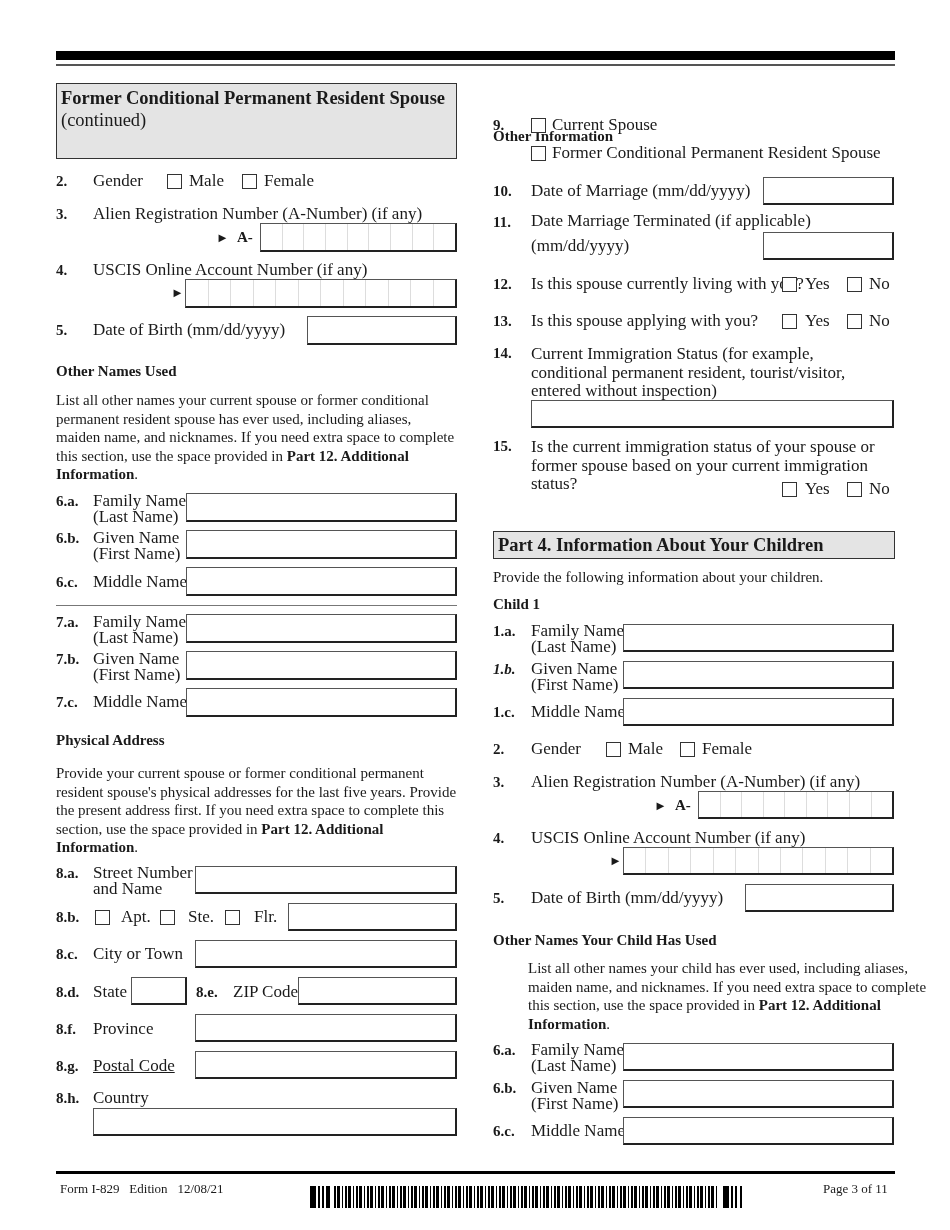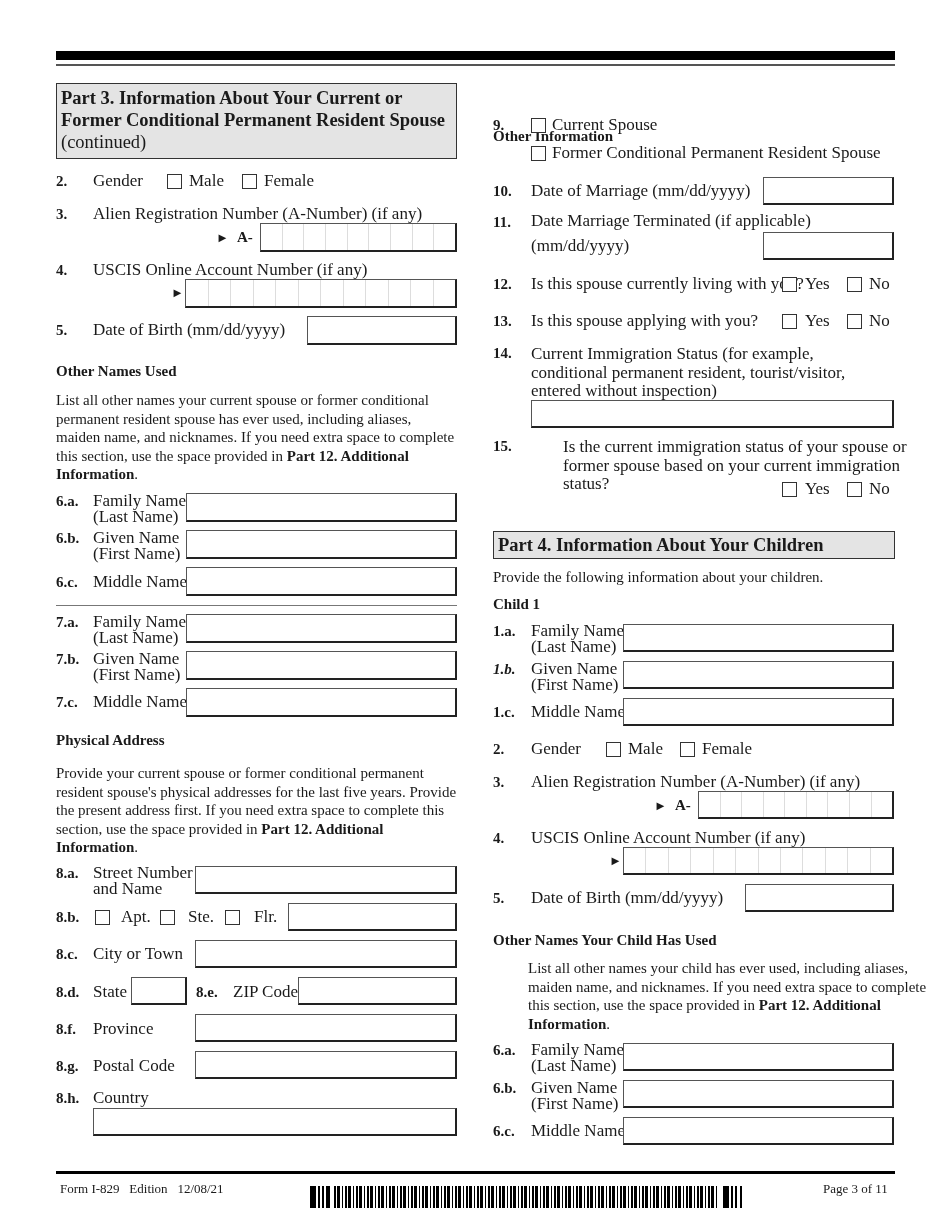--- a/index.html
+++ b/index.html
@@ -27,21 +27,20 @@
   .barcode { left: 310px; top: 1186px; width: 432px; height: 22px; display: flex; align-items: stretch; }
   .barcode i { display: block; background: #000; }
 </style>
 </head>
 <body>
 
 <div class="abs topbar"></div>
 <div class="abs topline"></div>
 
 <div class="abs part-head" style="left:56px; top:83px; width:401px; height:76px;">
-  <div>Part 3.  Information About Your Current or</div>
   <div>Former Conditional Permanent Resident Spouse</div>
   <div class="cont">(continued)</div>
 </div>
 
 <span class="abs num" style="left:56px; top:173px;">2.</span>
 <span class="abs lbl" style="left:93px; top:173px;">Gender</span>
 <span class="abs cb" style="left:167px; top:174px;"></span>
 <span class="abs lbl" style="left:189px; top:173px;">Male</span>
 <span class="abs cb" style="left:242px; top:174px;"></span>
 <span class="abs lbl" style="left:264px; top:173px;">Female</span>
@@ -157,21 +156,21 @@
 <div class="abs box" style="left:131px; top:977px; width:56px; height:28px;"></div>
 <span class="abs num" style="left:196px; top:984px;">8.e.</span>
 <span class="abs lbl" style="left:233px; top:984px;">ZIP Code</span>
 <div class="abs box" style="left:298px; top:977px; width:159px; height:28px;"></div>
 
 <span class="abs num" style="left:56px; top:1021px;">8.f.</span>
 <span class="abs lbl" style="left:93px; top:1021px;">Province</span>
 <div class="abs box" style="left:195px; top:1014px; width:262px; height:28px;"></div>
 
 <span class="abs num" style="left:56px; top:1058px;">8.g.</span>
-<span class="abs lbl" style="left:93px; top:1058px;">Postal Code</span>
+<span class="abs lbl" style="left:93px; top:1058px;text-decoration:underline;">Postal Code</span>
 <div class="abs box" style="left:195px; top:1051px; width:262px; height:28px;"></div>
 
 <span class="abs num" style="left:56px; top:1090px;">8.h.</span>
 <span class="abs lbl" style="left:93px; top:1090px;">Country</span>
 <div class="abs box" style="left:93px; top:1108px; width:364px; height:28px;"></div>
 
 <div class="abs sect" style="left:493px; top:84px;margin-top:44px;">Other Information</div>
 
 <span class="abs num" style="left:493px; top:117px;">9.</span>
 <span class="abs cb" style="left:531px; top:118px;"></span>
@@ -200,21 +199,21 @@
 <span class="abs cb" style="left:782px; top:314px;"></span>
 <span class="abs lbl" style="left:805px; top:313px;">Yes</span>
 <span class="abs cb" style="left:847px; top:314px;"></span>
 <span class="abs lbl" style="left:869px; top:313px;">No</span>
 
 <span class="abs num" style="left:493px; top:345px;">14.</span>
 <div class="abs lbl" style="left:531px; top:345px; width:345px; line-height:18.5px;">Current Immigration Status (for example, conditional permanent resident, tourist/visitor, entered without inspection)</div>
 <div class="abs box" style="left:531px; top:400px; width:363px; height:28px;"></div>
 
 <span class="abs num" style="left:493px; top:438px;">15.</span>
-<div class="abs lbl" style="left:531px; top:438px; width:365px; line-height:18.5px;margin-left:32px;">Is the current immigration status of your spouse or former spouse based on your current immigration status?</div>
+<div class="abs lbl" style="left:531px; top:438px; width:365px; line-height:18.5px;">Is the current immigration status of your spouse or former spouse based on your current immigration status?</div>
 <span class="abs cb" style="left:782px; top:482px;"></span>
 <span class="abs lbl" style="left:805px; top:481px;">Yes</span>
 <span class="abs cb" style="left:847px; top:482px;"></span>
 <span class="abs lbl" style="left:869px; top:481px;">No</span>
 
 <div class="abs part-head" style="left:493px; top:531px; width:402px; height:28px; padding-top:2px;">Part 4.  Information About Your Children</div>
 <div class="abs para" style="left:493px; top:568px;">Provide the following information about your children.</div>
 <div class="abs sect" style="left:493px; top:596px;">Child 1</div>
 
 <span class="abs num" style="left:493px; top:623px;">1.a.</span>

